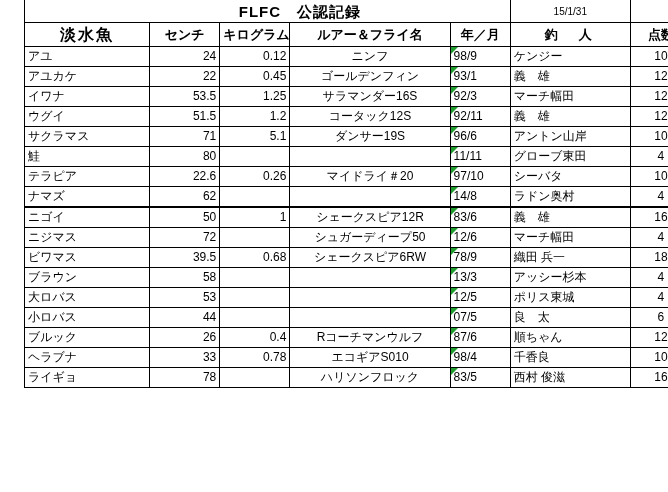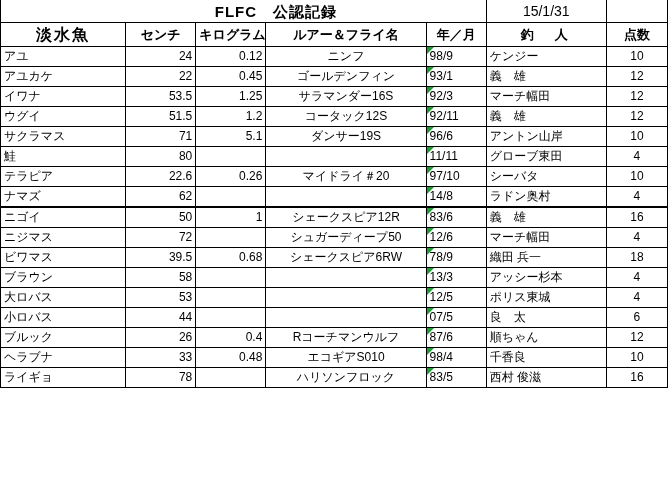--- a/index.html
+++ b/index.html
@@ -12,20 +12,21 @@
     height: 492px;
     font-family: "Liberation Sans", sans-serif;
     color: #000000;
     overflow: hidden;
   }
   #sheet {
     width: 668px;
     height: 492px;
     position: relative;
     box-sizing: border-box;
+    padding-left: 24px;
   }
   table.grid {
     border-collapse: collapse;
     width: 668px;
     table-layout: fixed;
   }
   table.grid td {
     border: 1px solid #000000;
     height: 19px;
     padding: 0 3px;
@@ -42,21 +43,21 @@
     height: 22px;
     font-size: 15px;
     font-weight: bold;
   }
   tr.title-row td.title-cell {
     text-align: center;
     letter-spacing: 1px;
   }
   tr.title-row td.date-cell {
     text-align: center;
-    font-size: 14px;
+    font-size: 10px;
     font-weight: normal;
     border-left: 1px solid #000000;
     border-right: 1px solid #000000;
   }
   tr.title-row td.blank-left {
     border-left: 1px solid #000000;
   }
   tr.title-row td.blank-right {
     border-right: 1px solid #000000;
   }
@@ -257,21 +258,21 @@
           <td class="c1">26</td>
           <td class="c2">0.4</td>
           <td class="c3">Rコーチマンウルフ</td>
           <td class="c4 mark">87/6</td>
           <td class="c5">順ちゃん</td>
           <td class="c6">12</td>
         </tr>
         <tr>
           <td class="c0">ヘラブナ</td>
           <td class="c1">33</td>
-          <td class="c2">0.48</td>
+          <td class="c2">0.78</td>
           <td class="c3">エコギアS010</td>
           <td class="c4 mark">98/4</td>
           <td class="c5">千香良</td>
           <td class="c6">10</td>
         </tr>
         <tr>
           <td class="c0">ライギョ</td>
           <td class="c1">78</td>
           <td class="c2"></td>
           <td class="c3">ハリソンフロック</td>

